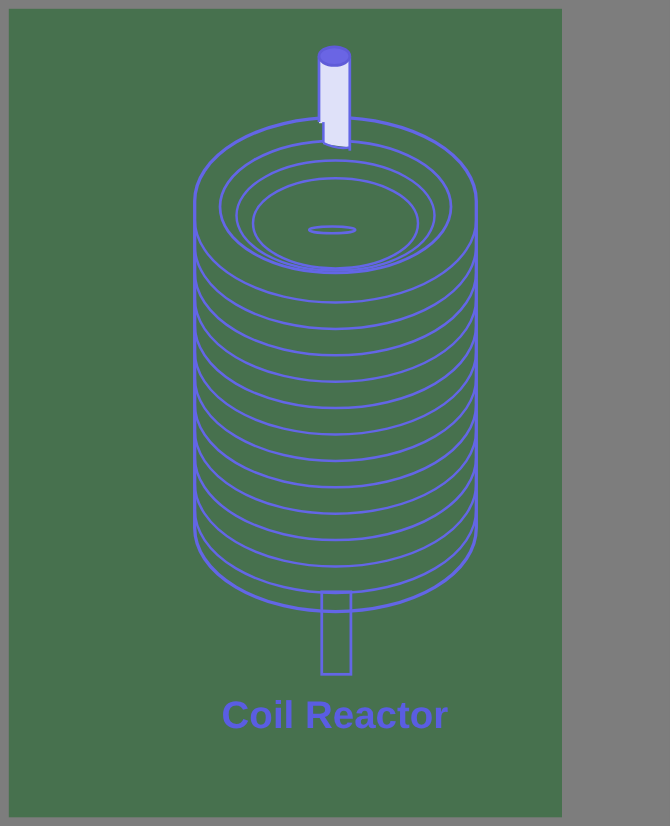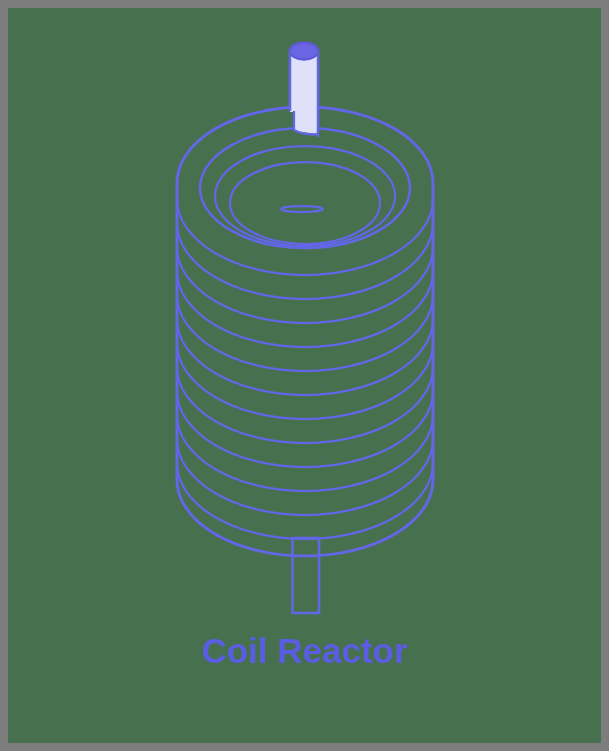--- a/index.html
+++ b/index.html
@@ -1,18 +1,18 @@
 <!DOCTYPE html>
 <html><head>
 <meta charset="utf-8">
 <style>
   html, body { margin: 0; padding: 0; background: #7D7D7D; }
   .stage {
     position: relative;
-    width: 609px;
+    width: 511px;
     height: 751px;
     background: #7D7D7D;           
     overflow: hidden;
     font-family: "Liberation Sans", sans-serif;
   }
   .canvas-bg {
     position: absolute;
     left: 8px; top: 8px;
     width: 593px; height: 735px;
     background: #47714E;           

